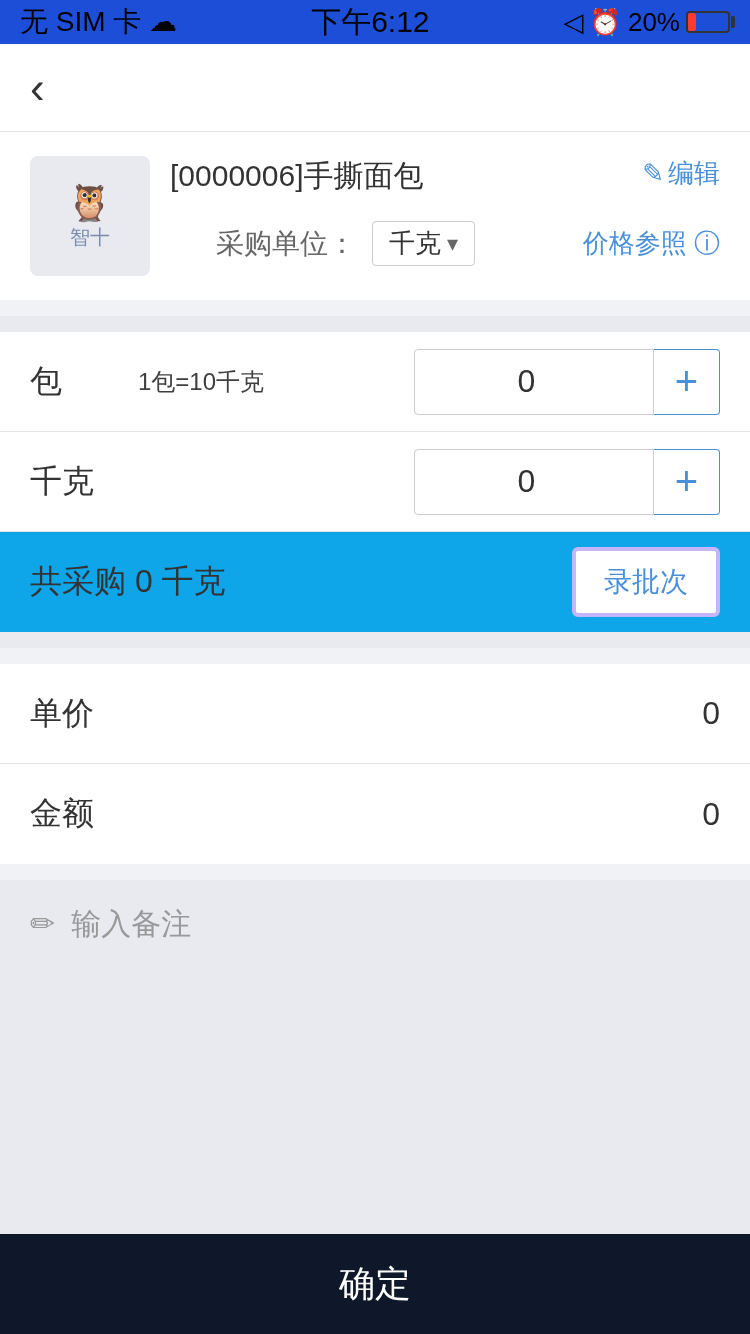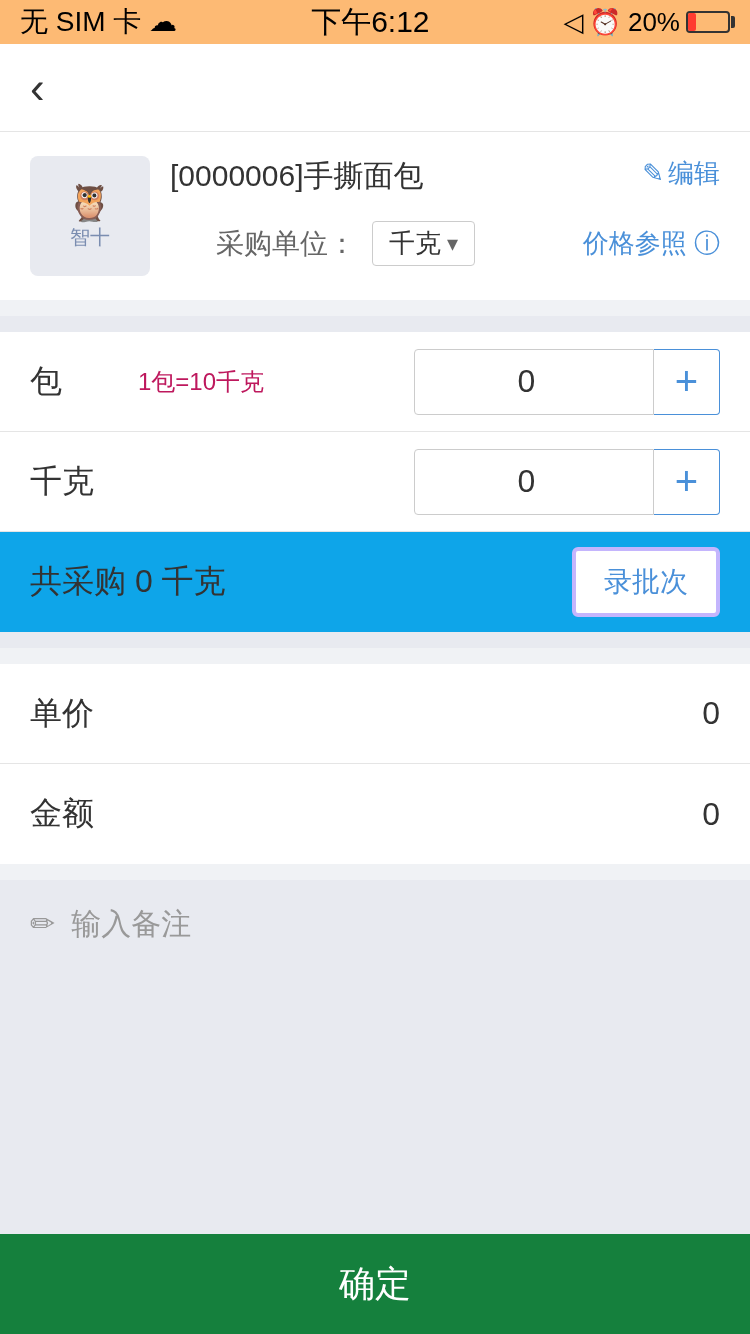--- a/index.html
+++ b/index.html
@@ -10,21 +10,21 @@
       font-family: -apple-system, "PingFang SC", "Helvetica Neue", sans-serif;
       background: #f0f2f5;
       font-size: 32px;
       color: #333;
     }
 
     
     .status-bar {
       width: 750px;
       height: 44px;
-      background: #fdba74;
+      background: #1d4ed8;
       display: flex;
       align-items: center;
       justify-content: space-between;
       padding: 0 20px;
       font-size: 28px;
       color: #000;
     }
     .status-left { display: flex; align-items: center; gap: 8px; }
     .status-center { font-weight: 500; font-size: 30px; }
     .status-right { display: flex; align-items: center; gap: 6px; font-size: 26px; }
@@ -139,21 +139,21 @@
       height: 100px;
       border-bottom: 1px solid #e5e5e5;
     }
     .input-label {
       font-size: 32px;
       color: #333;
       min-width: 100px;
     }
     .input-sublabel {
       font-size: 24px;
-      color: #be185d;
+      color: #404040;
       margin-left: 8px;
     }
     .input-field-wrap {
       display: flex;
       align-items: center;
       margin-left: auto;
       gap: 0;
     }
     .input-field {
       width: 240px;
@@ -250,21 +250,21 @@
       color: #999;
     }
 
     
     .confirm-btn {
       position: fixed;
       bottom: 0;
       left: 0;
       width: 750px;
       height: 100px;
-      background: #15803d;
+      background: #0f172a;
       color: #fff;
       font-size: 36px;
       border: none;
       cursor: pointer;
       display: flex;
       align-items: center;
       justify-content: center;
     }
 
     

